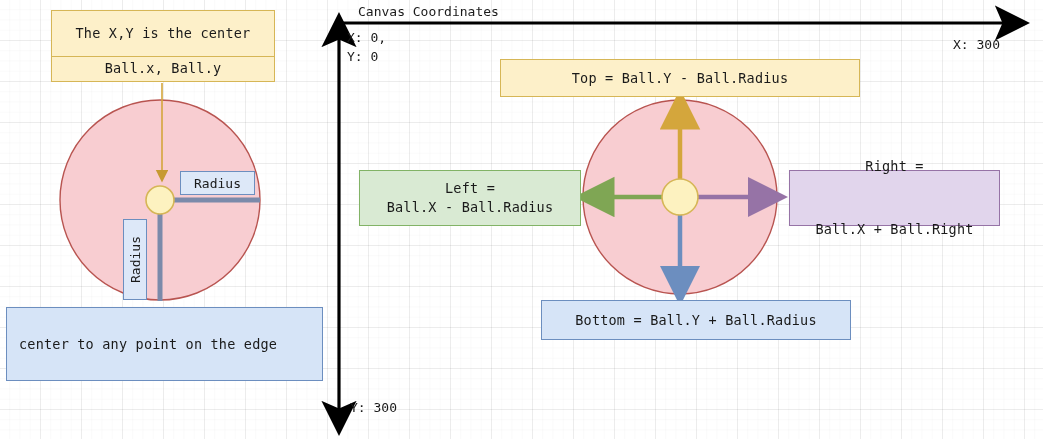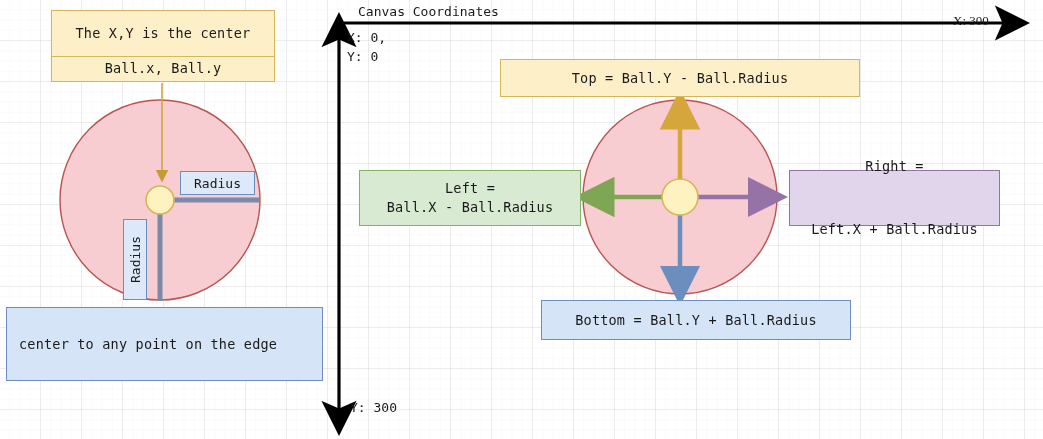--- a/index.html
+++ b/index.html
@@ -83,21 +83,21 @@
     background:#e1d5ec;border:1px solid #9673a6;gap:44px;
   }
 
   
   .axis-text{
     position:absolute;font-size:13px;line-height:19px;
     color:#1a1a1a;white-space:pre;
   }
   #axis-title{left:358px;top:2px;}
   #axis-origin{left:347px;top:28px;}
-  #axis-x-max{left:953px;top:11px;font-family:Liberation Serif, serif;}
+  #axis-x-max{left:953px;top:35px;}
   #axis-y-max{left:350px;top:398px;}
 </style>
 </head>
 <body>
 
 <div id="stage">
 
   <svg class="svg-layer" viewBox="0 0 1043 439">
     <defs>
       <marker id="ah-gold" markerWidth="9" markerHeight="9" refX="6.5" refY="4" orient="auto">
@@ -174,16 +174,16 @@
   </div>
   <div class="box" id="box-top">
     <span class="line">Top = Ball.Y - Ball.Radius</span>
   </div>
   <div class="box" id="box-left">
     <span class="line">Left =</span>
     <span class="line">Ball.X - Ball.Radius</span>
   </div>
   <div class="box" id="box-right">
     <span class="line">Right =</span>
-    <span class="line">Left.X + Ball.Radius</span>
+    <span class="line">Ball.X + Ball.Right</span>
   </div>
 
 </div>
 
 </body></html>

